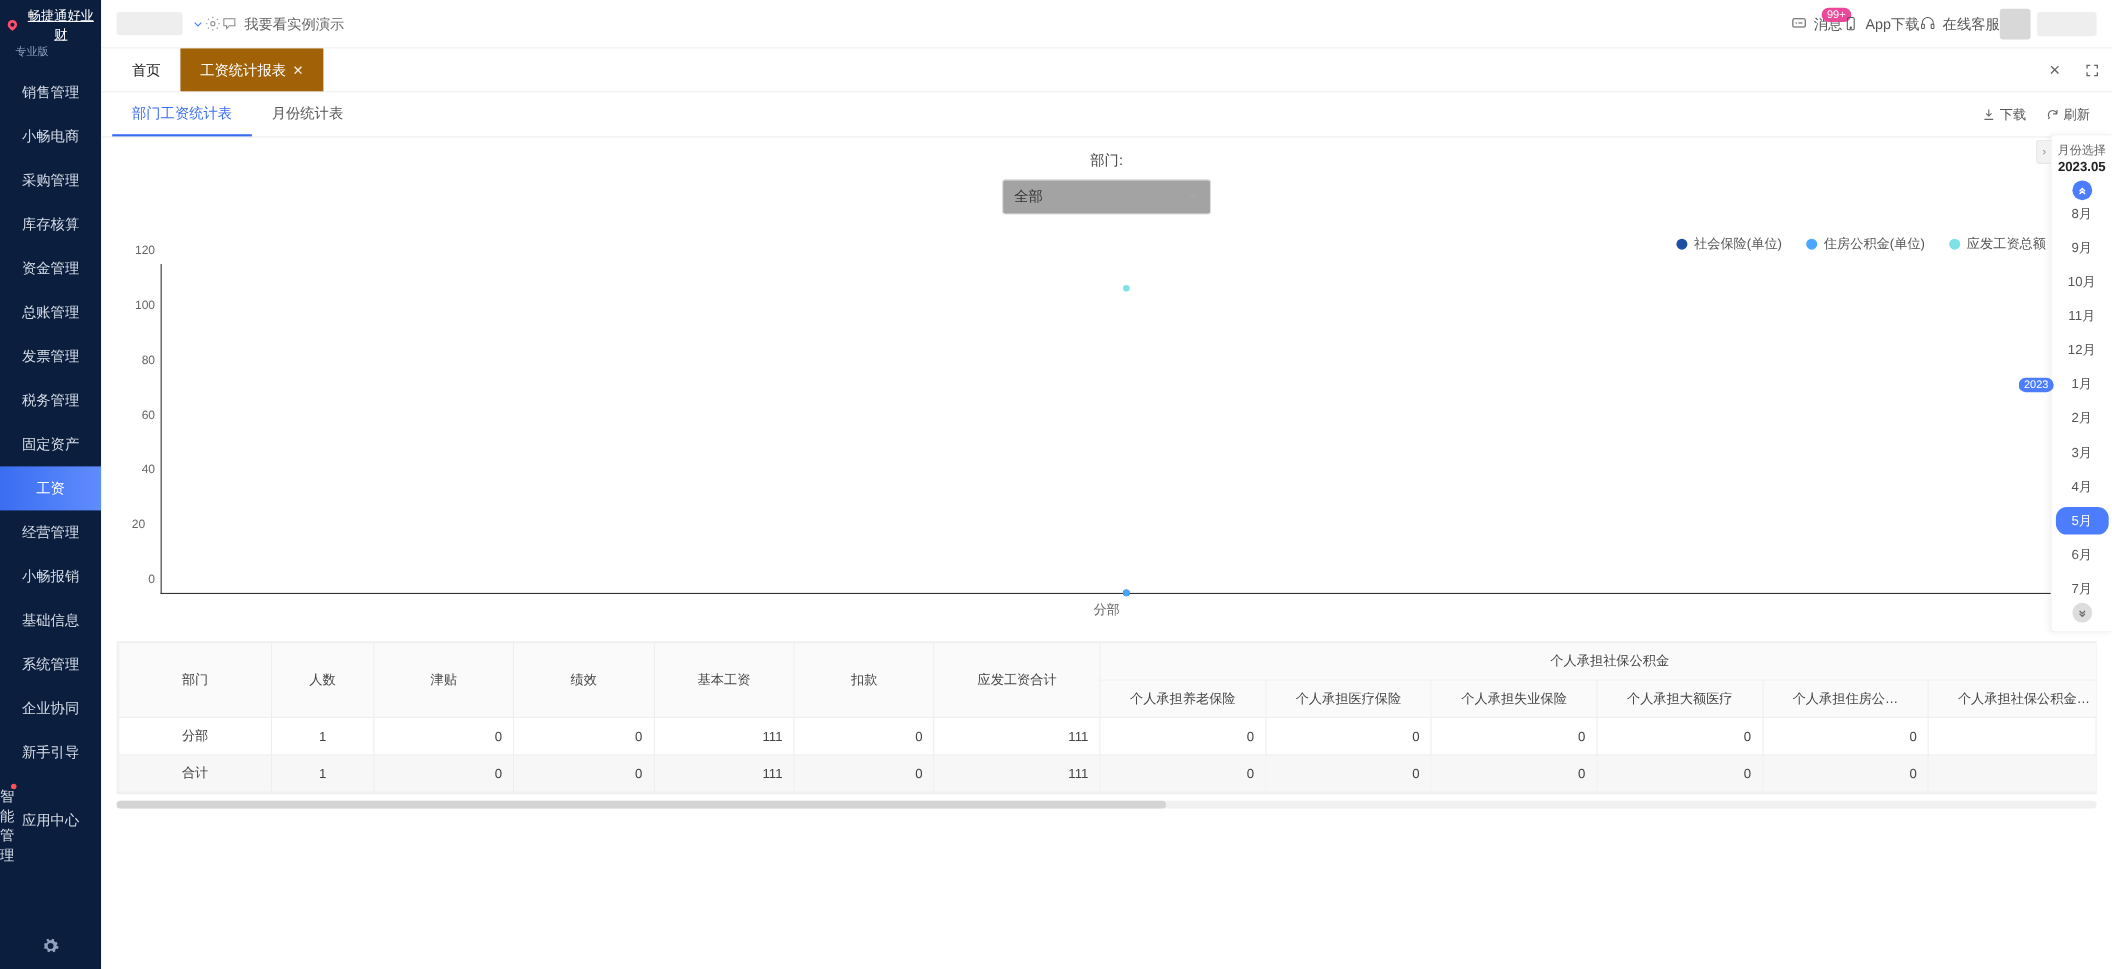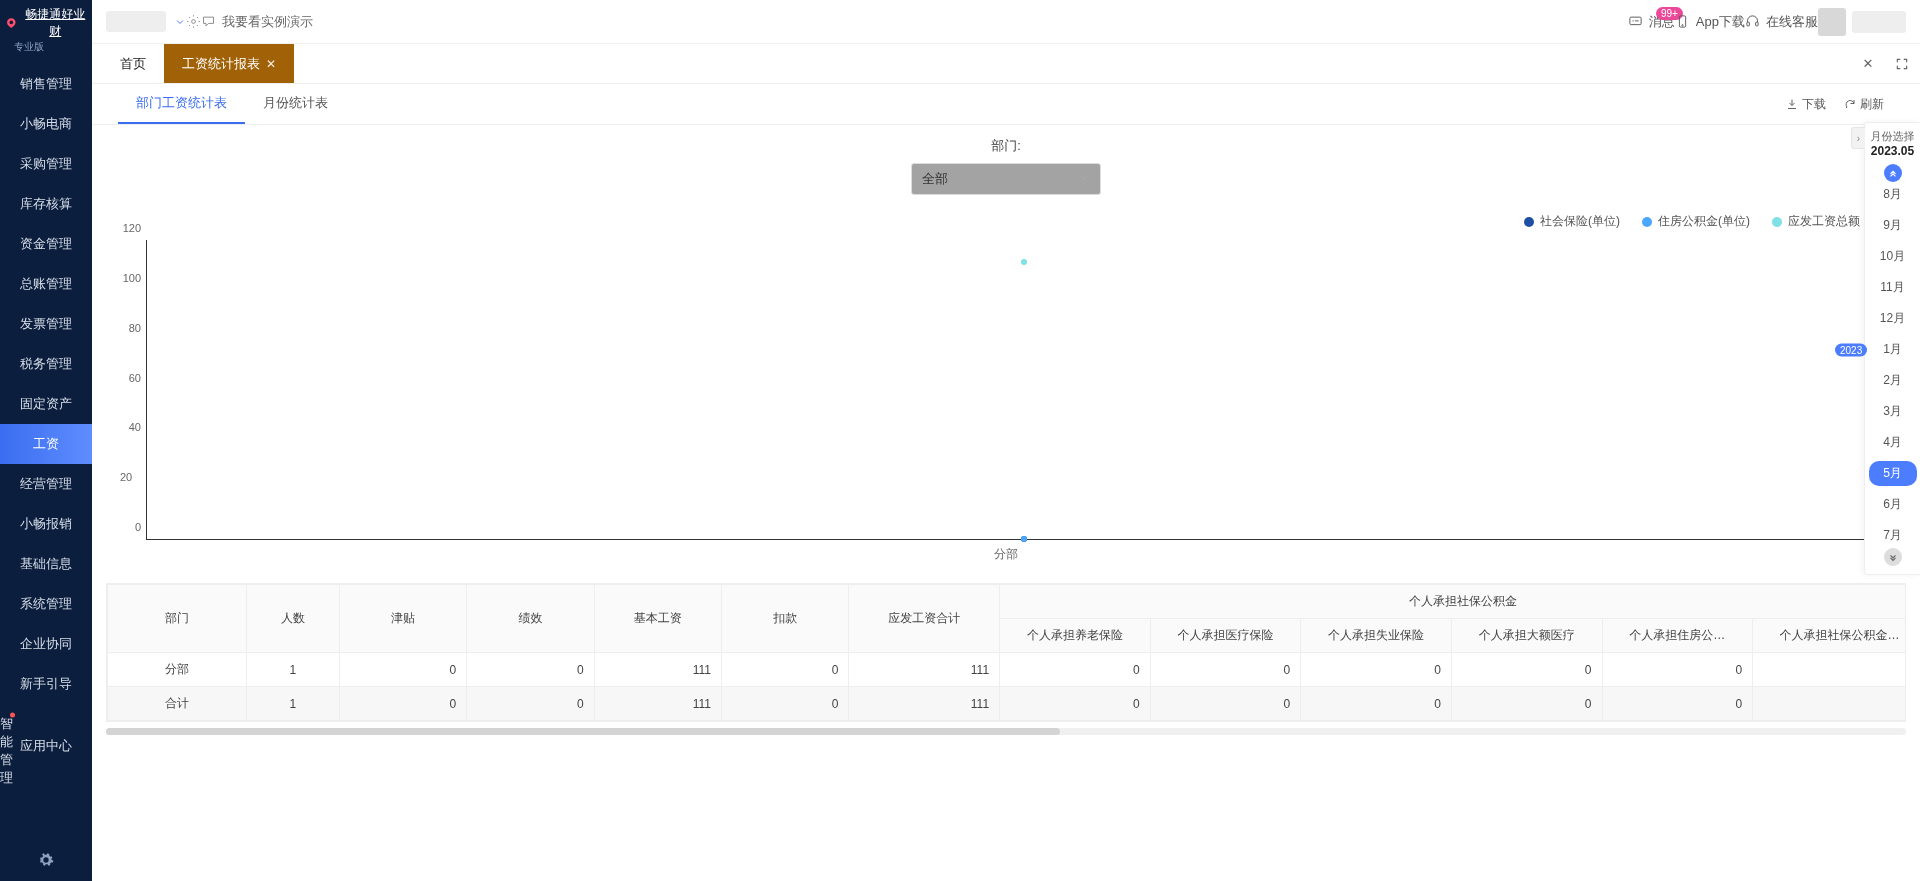--- a/index.html
+++ b/index.html
@@ -24,21 +24,21 @@
 .badge { position:absolute; top:-6px; right:-8px; background:#ec4899; color:#fff; font-size:10px; padding:1px 5px; border-radius:8px; }
 .avatar { width:28px; height:28px; background:#d8d8d8; border-radius:3px; }
 .tabbar { height: 40px; display:flex; align-items:stretch; border-bottom:1px solid #eee; padding-left:10px; position:relative; }
 .tab { display:flex; align-items:center; padding:0 18px; gap:6px; cursor:pointer; color:#444; }
 .tab.home { color:#222; }
 .tab.active { background:#a16207; color:#fff; }
 .tab .close { font-size:12px; opacity:.9; }
 .tabbar-actions { position:absolute; right:6px; top:0; height:100%; display:flex; align-items:center; gap:10px; }
 .icon-btn-sq { width:24px; height:24px; display:flex; align-items:center; justify-content:center; color:#666; cursor:pointer; }
 .content { flex:1; display:flex; flex-direction:column; padding:0; overflow:hidden; }
-.subtabs-wrap { display:flex; align-items:center; border-bottom:1px solid #eee; padding:0 26px; }
+.subtabs-wrap { display:flex; align-items:center; border-bottom:1px solid #eee; padding:0 10px; }
 .subtabs { display:flex; }
 .subtab { padding:10px 18px; cursor:pointer; color:#555; border-bottom:2px solid transparent; }
 .subtab.active { color:#3a6df0; border-bottom-color:#3a6df0; }
 .subtab-actions { margin-left:auto; display:flex; gap:18px; color:#555; padding-right:10px; }
 .subtab-actions .act { display:flex; align-items:center; gap:4px; cursor:pointer; font-size:12px; }
 .filterbar { padding:12px 24px; display:flex; align-items:center; gap:8px;flex-direction:column; }
 .filterbar label { color:#444; }
 .select { border:1px solid #ddd; border-radius:3px; padding:6px 34px 6px 10px; position:relative; min-width:190px; background:#a3a3a3; cursor:pointer; }
 .select .chev { position:absolute; right:10px; top:50%; transform:translateY(-50%); color:#aaa; }
 .chart-area { position:relative; padding:0 20px; }

